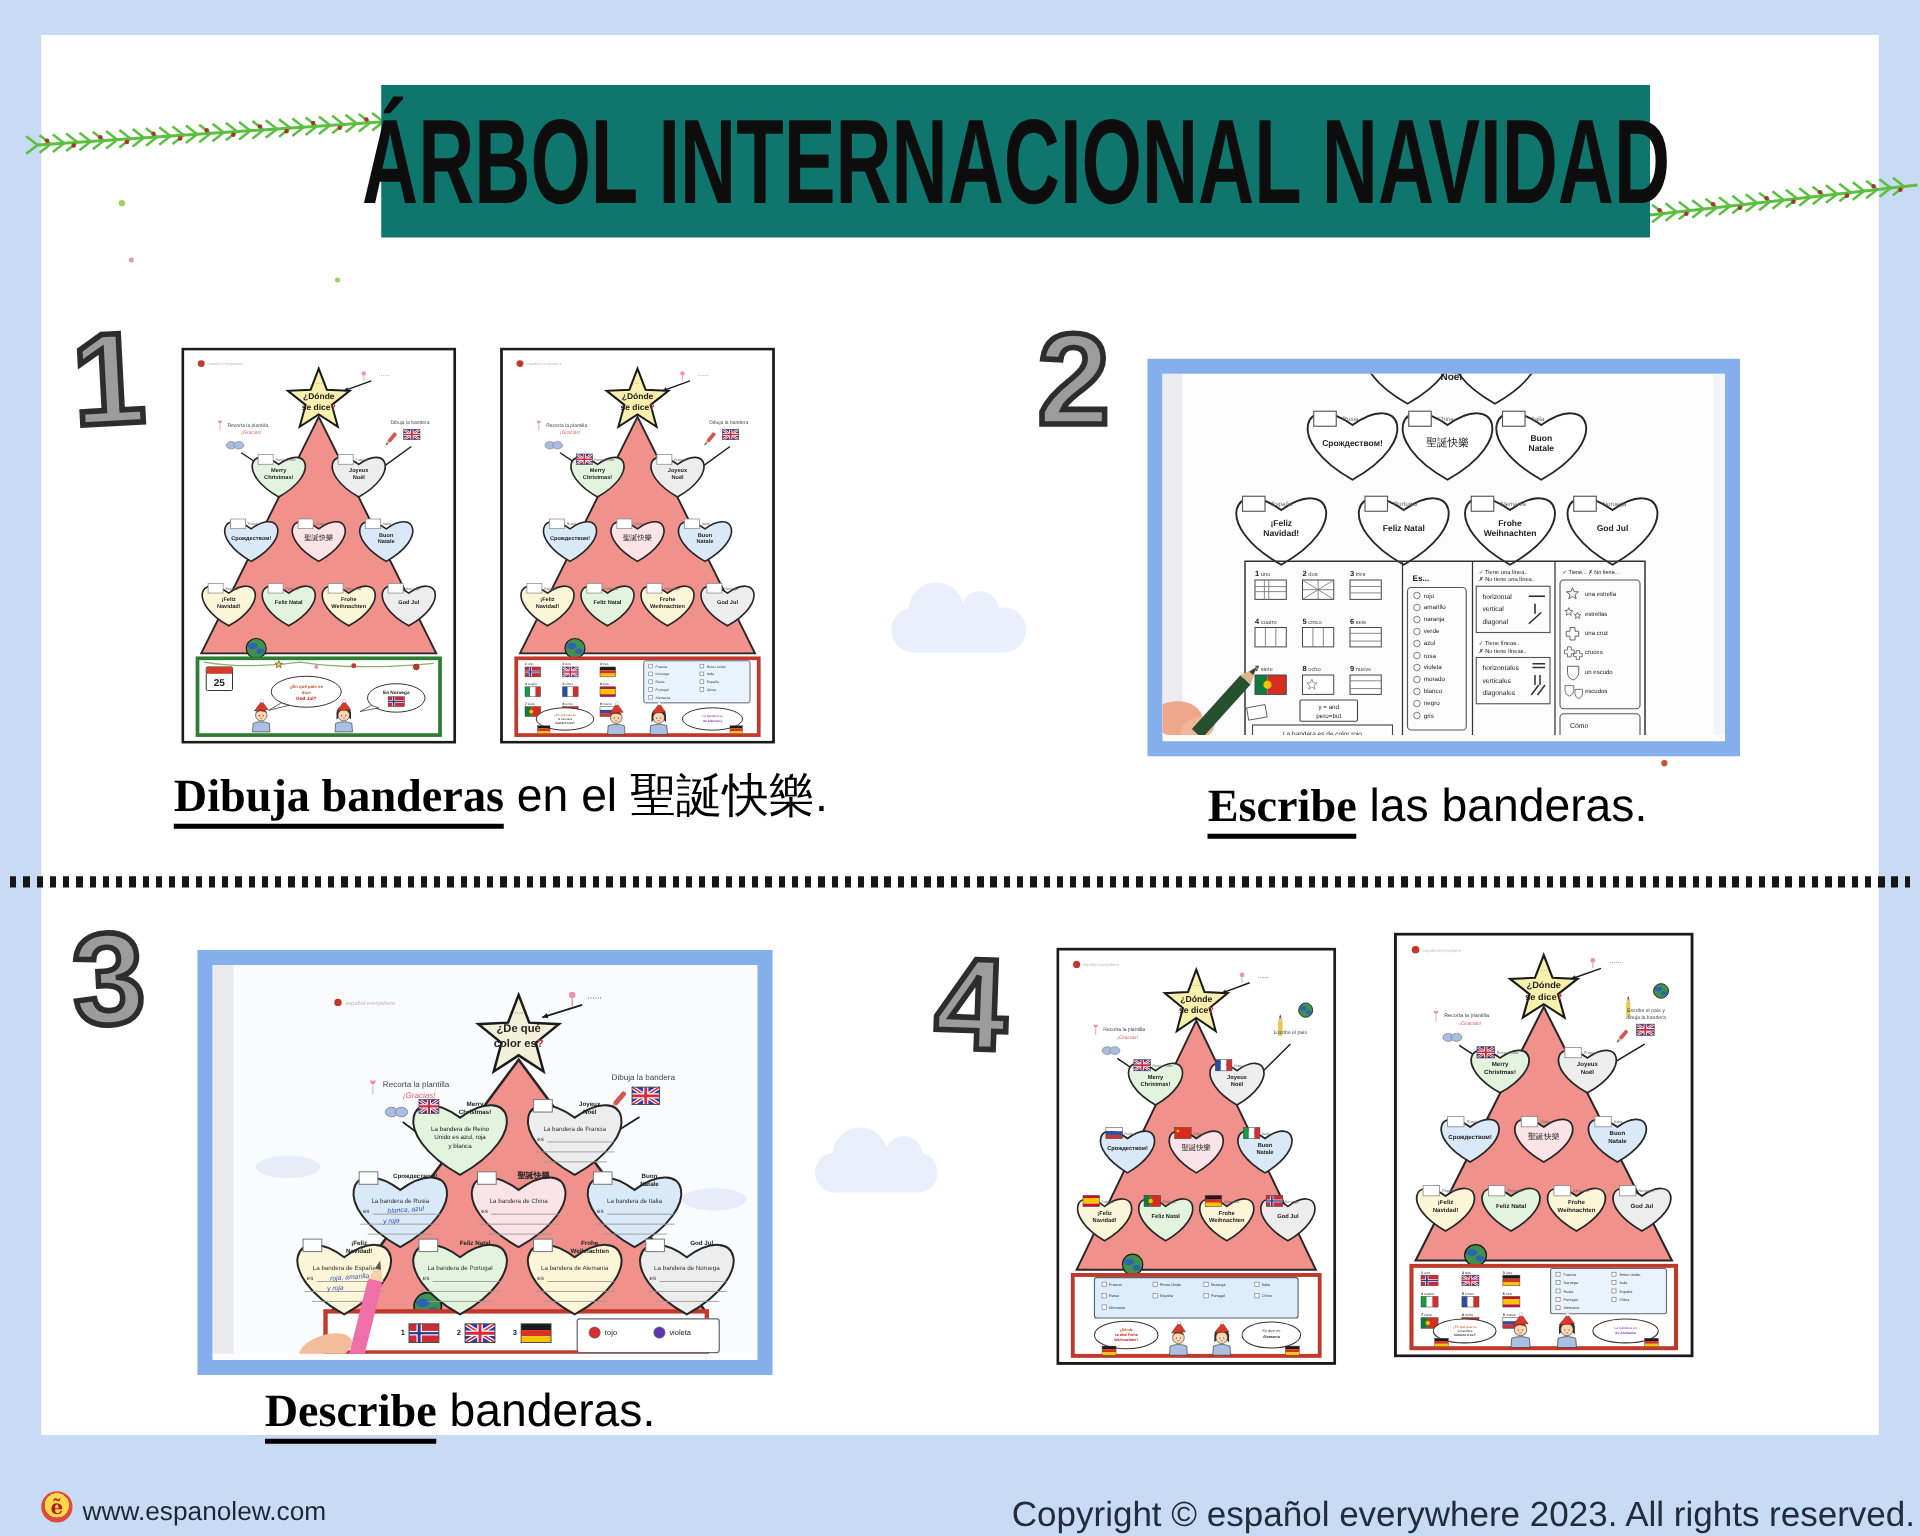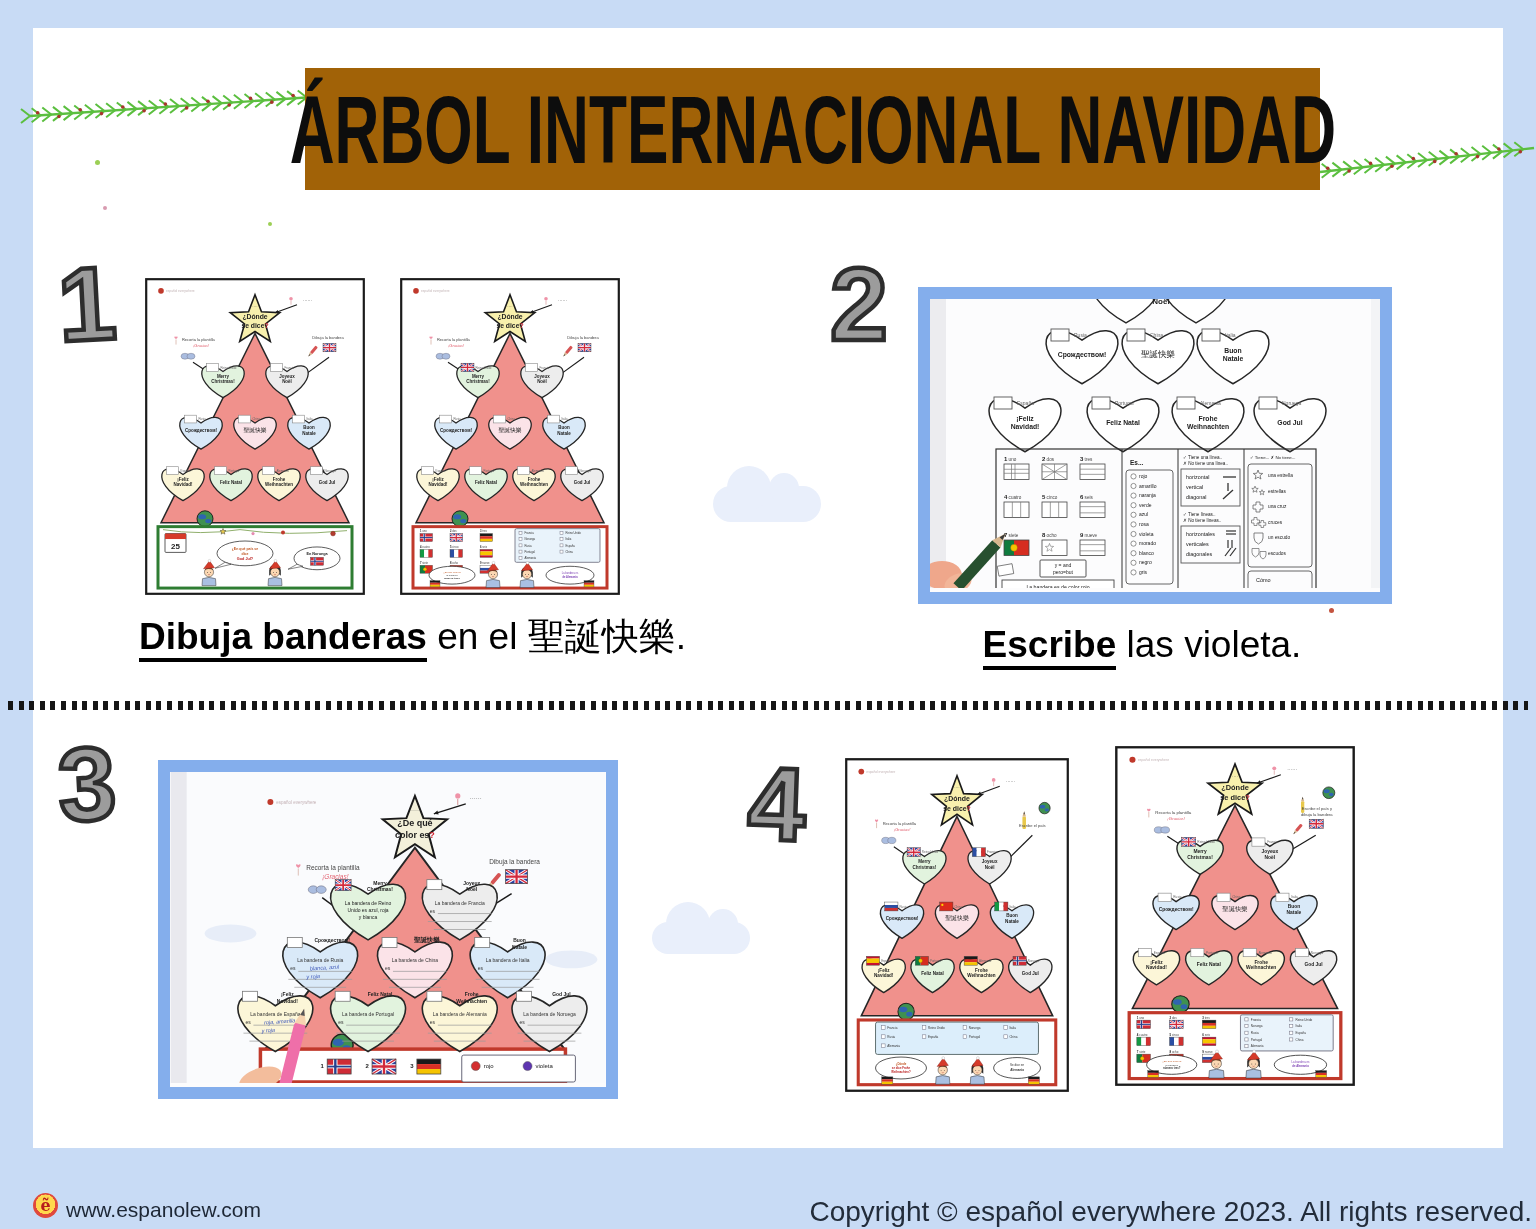--- a/index.html
+++ b/index.html
@@ -1,29 +1,29 @@
 <!DOCTYPE html>
 <html><head>
 <meta charset="utf-8">
 <style>
 *{margin:0;padding:0;box-sizing:border-box;}
 html,body{width:1536px;height:1229px;}
 body{font-family:"Liberation Sans",sans-serif;background:#c8dbf5;position:relative;overflow:hidden;}
 .page{position:absolute;inset:0;background:#c8dbf5;}
 .card{position:absolute;left:33px;top:28px;width:1470px;height:1120px;background:#ffffff;}
-.banner{position:absolute;left:305px;top:68px;width:1015px;height:122px;background:#a16207;display:flex;align-items:center;justify-content:center;overflow:visible;}
+.banner{position:absolute;left:305px;top:68px;width:1015px;height:122px;background:#0f766e;display:flex;align-items:center;justify-content:center;overflow:visible;}
 .title{font-size:74px;font-weight:700;color:#0d0d0d;white-space:nowrap;transform:scale(0.84,1.30);letter-spacing:0;}
 .garland{position:absolute;overflow:visible;}
 .step-num{position:absolute;font-size:104px;line-height:1;font-weight:700;color:#9c9c9c;-webkit-text-stroke:4.5px #2d2d2d;}
 .n1{left:58px;top:252px;transform:rotate(-3deg);}
 .n2{left:830px;top:252px;}
 .n3{left:58px;top:732px;transform:rotate(-3deg);}
 .n4{left:748px;top:752px;transform:rotate(2deg);}
 .caption{position:absolute;font-size:37px;color:#000;text-align:center;white-space:nowrap;}
-.caption .b{font-weight:700;border-bottom:4px solid #000;padding-bottom:1px;}
+.caption .b{font-weight:700;border-bottom:4px solid #000;padding-bottom:1px;font-family:Liberation Serif, serif;}
 .cap1{left:139px;top:612px;width:500px;}
 .cap2{left:942px;top:624px;width:400px;}
 .cap3{left:168px;top:1108px;width:400px;}
 .cap4{left:813px;top:1102px;width:600px;}
 .divider{position:absolute;left:8px;right:8px;top:701px;height:9px;background:repeating-linear-gradient(90deg,#161616 0 5px,transparent 5px 10.6px);}
 .ws{position:absolute;background:#fff;}
 .ws1a{left:145px;top:278px;}
 .ws1b{left:400px;top:278px;}
 .ws4a{left:845px;top:758px;}
 .ws4b{left:1115px;top:746px;}
@@ -731,21 +731,21 @@
           <ellipse cx="12" cy="276" rx="20" ry="14" fill="#efa78b"></ellipse>
           <ellipse cx="28" cy="284" rx="14" ry="9" fill="#f2b598" transform="rotate(-20 28 284)"></ellipse>
           <g transform="rotate(42 48 266)">
             <rect x="42" y="238" width="11" height="58" fill="#27502f"></rect>
             <polygon points="42,238 53,238 47.5,224" fill="#d8b78e"></polygon>
             <polygon points="45.5,231 49.5,231 47.5,224" fill="#3a3a3a"></polygon>
           </g>
         </g>
       </svg>
   </div>
-  <div class="caption cap2"><span class="b">Escribe</span><span> las violeta.</span></div>
+  <div class="caption cap2"><span class="b">Escribe</span><span> las banderas.</span></div>
 
   <div class="divider"></div>
 
   <div class="step-num n3">3</div>
   <div class="photo ph3">
     <svg id="ph3" width="436" height="311" viewBox="0 0 436 312">
         <rect x="0" y="0" width="436" height="312" fill="#fafbfd"></rect>
         <rect x="0" y="0" width="16" height="312" fill="#e9e9ee"></rect>
         <ellipse cx="60" cy="162" rx="26" ry="9" fill="#e7edf8"></ellipse>
         <ellipse cx="402" cy="188" rx="26" ry="9" fill="#e7edf8"></ellipse>
@@ -926,20 +926,21 @@
           <line x1="354" y1="270" x2="406" y2="270" stroke="#999" stroke-width="0.7"></line>
         </g>
         <ellipse cx="90" cy="308" rx="22" ry="11" fill="#f3bd9c" transform="rotate(-18 90 308)"></ellipse>
         <g transform="rotate(14 122 285)">
           <rect x="116" y="250" width="12" height="70" rx="5" fill="#ef6fa9"></rect>
           <polygon points="116,252 128,252 122,236" fill="#f6d3b0"></polygon>
           <polygon points="119.6,243 124.4,243 122,236" fill="#555"></polygon>
         </g>
       </svg>
   </div>
+  <div class="caption cap3"><span class="b">Describe</span><span> banderas.</span></div>
 
   <div class="step-num n4">4</div>
   <svg class="ws ws4a" id="ws4a" width="224" height="334" viewBox="0 0 220 320" preserveAspectRatio="none">
       <rect x="1.2" y="1.2" width="217.6" height="317.6" fill="#fff" stroke="#1b1b1b" stroke-width="2.2"></rect>
       <g>
         <circle cx="16" cy="13" r="2.8" fill="#c0392b"></circle>
         <text x="21" y="14.5" font-size="3.2" text-anchor="start" fill="#c3b4b6" font-weight="normal" font-family="&quot;Liberation Sans&quot;,sans-serif">español everywhere</text>
       </g>
       <polygon points="110.00,17.00 116.47,34.10 134.73,34.97 120.46,46.40 125.28,64.03 110.00,54.00 94.72,64.03 99.54,46.40 85.27,34.97 103.53,34.10" fill="#f8f0ad" stroke="#1a1a1a" stroke-width="1.6"></polygon>
       <text x="110" y="30" font-size="4" text-anchor="middle" fill="#555" font-weight="normal" font-family="&quot;Liberation Sans&quot;,sans-serif">····</text>

